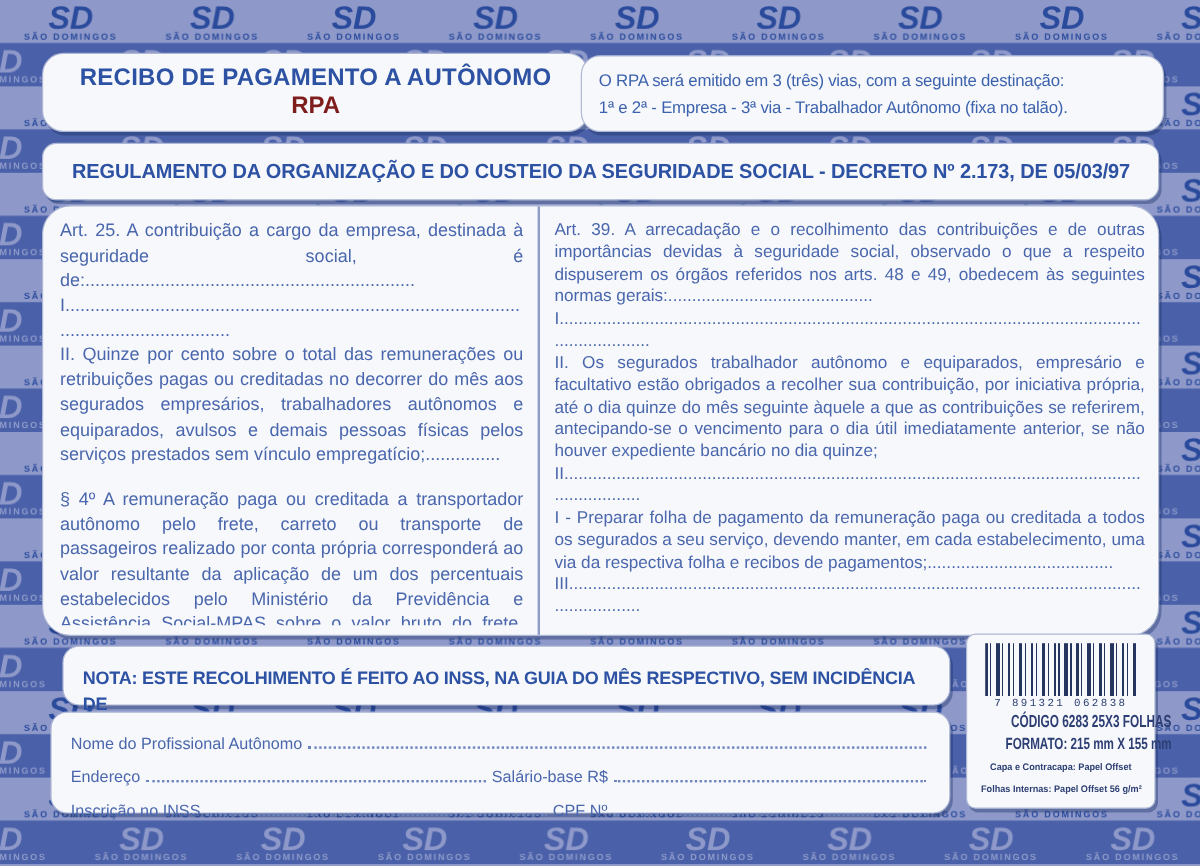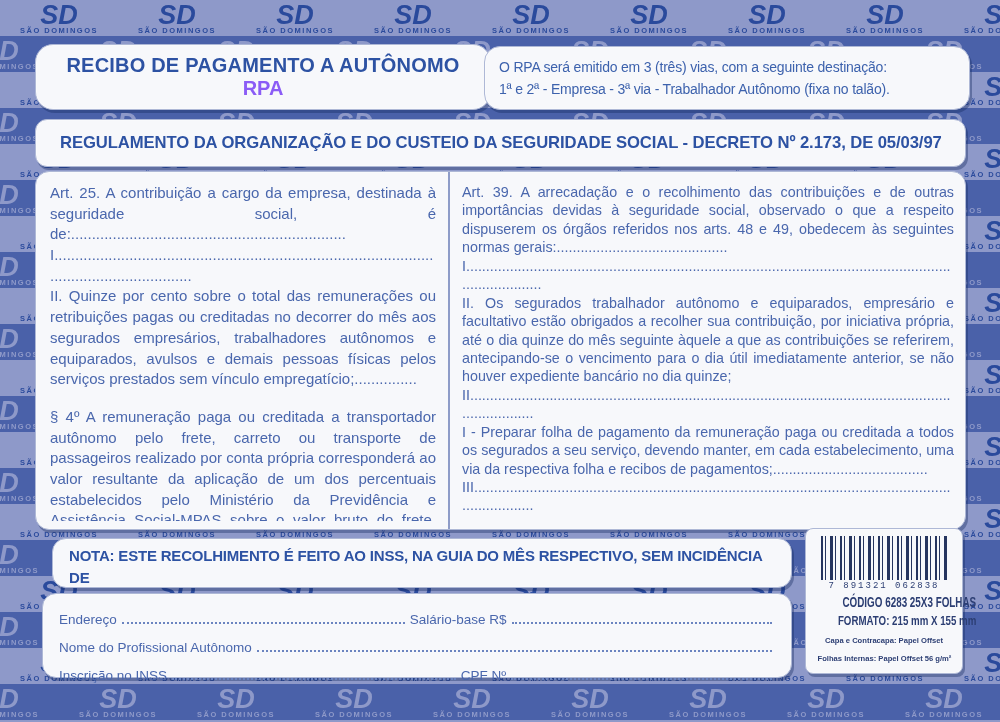--- a/index.html
+++ b/index.html
@@ -10,39 +10,39 @@
   }
   #bg-svg { position:absolute; left:0; top:0; width:1000px; height:722px; }
   .box {
     position:absolute; background:#f7f8fb; border:1px solid #aeb8d6;
     box-shadow:2px 3px 0 rgba(22,42,96,.38), 0 0 0 1px rgba(255,255,255,.25) inset;
   }
   
   #title-box { left:35px; top:44px; width:456px; height:66px; border-radius:18px;
     display:flex; flex-direction:column; align-items:center; justify-content:center; }
   #title-box .t1 { font-size:20px; font-weight:bold; color:#2d52a3; letter-spacing:.2px; }
-  #title-box .t2 { font-size:20px; font-weight:bold; color:#8b5cf6; }
+  #title-box .t2 { font-size:20px; font-weight:bold; color:#7f1d1d; }
   #dest-box { left:484px; top:46px; width:486px; height:64px; border-radius:16px;
     padding:9px 14px; color:#3d62ad; font-size:14px; line-height:1.6; letter-spacing:-.2px; }
   #banner-box { left:35px; top:119px; width:931px; height:48px; border-radius:12px;
     display:flex; align-items:center; justify-content:center; }
   #banner-box .txt { font-size:17px; font-weight:bold; color:#2d52a3; letter-spacing:-.1px;
     display:inline-block; transform:scaleX(.98); white-space:nowrap; }
   
-  #articles-box { left:35px; top:171px; width:931px; height:359px; border-radius:14px; }
+  #articles-box { left:35px; top:171px; width:931px; height:359px; border-radius:24px; }
   #col-divider { position:absolute; left:412px; top:0; bottom:0; width:2px; background:#8e9cc8; }
   .col { position:absolute; top:11px; bottom:8px; overflow:hidden; color:#4a67ad;
     text-align:justify; overflow-wrap:anywhere; }
   #col-left  { left:14px;  width:386px; font-size:15px;   line-height:1.38; }
   #col-right { left:426px; width:492px; font-size:14.3px; line-height:1.29; }
   .col p { margin:0; }
   .gap-top { margin-top:17px !important; }
   
   #nota-box { left:52px; top:538px; width:740px; height:50px; border-radius:14px;
-    padding:6px 12px 0 16px; color:#2d52a3; font-weight:bold; font-size:15px; line-height:1.45;
+    padding:16px 12px 0 16px; color:#2d52a3; font-weight:bold; font-size:15px; line-height:1.45;
     letter-spacing:-.2px; }
   #nota-box .l2 { display:block; padding-left:62px; }
   
   #form-box { left:42px; top:593px; width:750px; height:85px; border-radius:14px;
     padding:12px 14px 8px 16px; color:#4a67ad; font-size:13.5px; }
   .form-row { display:flex; align-items:flex-end; height:22px; margin-bottom:6px; }
   .form-row .lbl { white-space:nowrap; padding-bottom:1px; }
   .leader { flex:1; border-bottom:2px dotted #6b84c0; margin:0 5px 4px 5px; height:1px; }
   .leader.w2 { flex:.92; }
   
@@ -115,28 +115,28 @@
     </div>
   </div>
 
   <div id="nota-box" class="box">
     <span>NOTA: ESTE RECOLHIMENTO É FEITO AO INSS, NA GUIA DO MÊS RESPECTIVO, SEM INCIDÊNCIA DE</span>
     <span class="l2">COTAS PARA TERCEIROS, SEM LIMITE DE CONTRIBUIÇÃO.</span>
   </div>
 
   <div id="form-box" class="box">
     <div class="form-row">
+      <span class="lbl">Nome do Profissional Autônomo</span>
+      <span class="leader"></span>
+    </div>
+    <div class="form-row">
       <span class="lbl">Endereço</span>
       <span class="leader"></span>
       <span class="lbl">Salário-base R$</span>
       <span class="leader w2"></span>
-    </div>
-    <div class="form-row">
-      <span class="lbl">Nome do Profissional Autônomo</span>
-      <span class="leader"></span>
     </div>
     <div class="form-row">
       <span class="lbl">Inscrição no INSS</span>
       <span class="leader"></span>
       <span class="lbl">CPF Nº</span>
       <span class="leader w2"></span>
     </div>
   </div>
 
   <div id="label-box" class="box">

